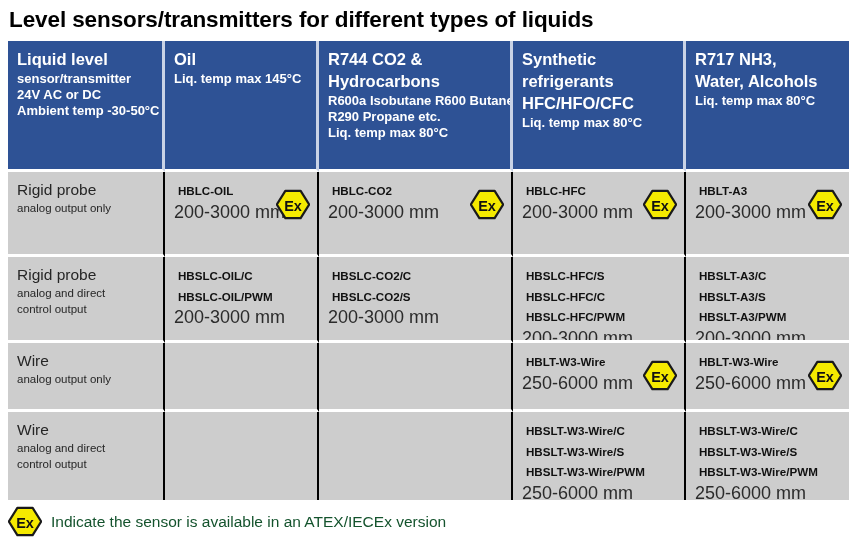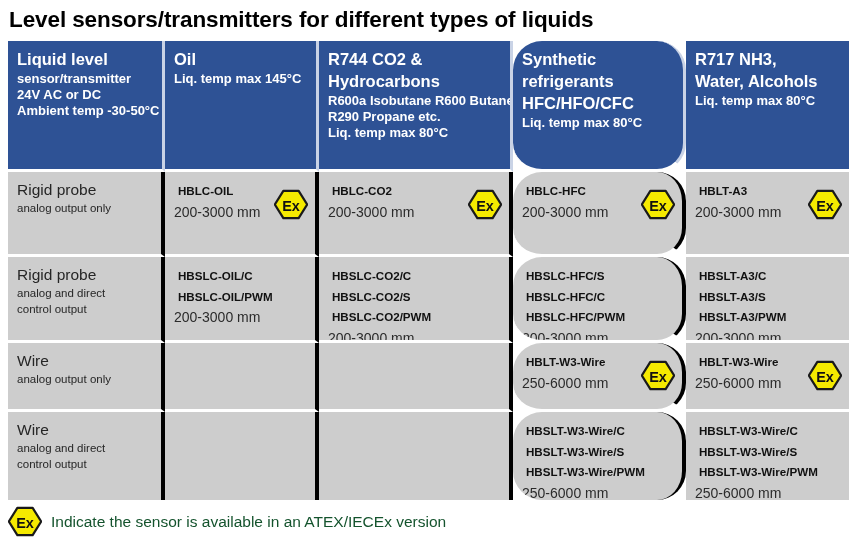--- a/index.html
+++ b/index.html
@@ -49,32 +49,32 @@
 
   .row.header-row { height: 131px; }
   .row.r1 { height: 85px; }
   .row.r2 { height: 86px; }
   .row.r3 { height: 69px; }
   .row.r4 { height: 88px; }
 
   .cell {
     position: relative;
     background: #cdcdcd;
-    border-right: 4px solid #000000;
+    border-right: 2px solid #000000;
     border-bottom: 3px solid #ffffff;
     padding: 7px 9px 4px 9px;
     overflow: hidden;
   }
   .cell:last-child { border-right: none; }
   .row:last-child .cell { border-bottom: none; }
 
   .c0 { width: 157px; flex: 0 0 157px; }
   .c1 { width: 154px; flex: 0 0 154px; }
   .c2 { width: 194px; flex: 0 0 194px; }
-  .c3 { width: 173px; flex: 0 0 173px; border-radius: 29px; }
+  .c3 { width: 173px; flex: 0 0 173px; }
   .c4 { width: 163px; flex: 0 0 163px; }
 
   
   .header-row .cell {
     background: #2e5295;
     color: #ffffff;
     border-right: 3px solid #c9d3e6;
     border-bottom: 3px solid #ffffff;
     padding-top: 8px;
   }
@@ -113,21 +113,21 @@
   }
   .code {
     font-size: 11.6px;
     font-weight: bold;
     color: #111111;
     line-height: 16.5px;
     margin: 4px;
     white-space: nowrap;
   }
   .range {
-    font-size: 14px;
+    font-size: 18px;
     font-weight: normal;
     color: #2b2b2b;
     line-height: 17px;
     margin: 1px 0 0 0;
     white-space: nowrap;
   }
   .cell-content { position: relative; }
 
   
   .ex-badge {
@@ -257,21 +257,20 @@
           <div class="cell-content">
             <div class="code">HBSLC-OIL/C</div>
             <div class="code">HBSLC-OIL/PWM</div>
             <div class="range">200-3000 mm</div>
           </div>
         </div>
         <div class="cell c2">
           <div class="cell-content">
             <div class="code">HBSLC-CO2/C</div>
             <div class="code">HBSLC-CO2/S</div>
-            <div class="code">HBSLC-CO2/PWM</div>
             <div class="range">200-3000 mm</div>
           </div>
         </div>
         <div class="cell c3">
           <div class="cell-content">
             <div class="code">HBSLC-HFC/S</div>
             <div class="code">HBSLC-HFC/C</div>
             <div class="code">HBSLC-HFC/PWM</div>
             <div class="range">200-3000 mm</div>
           </div>

